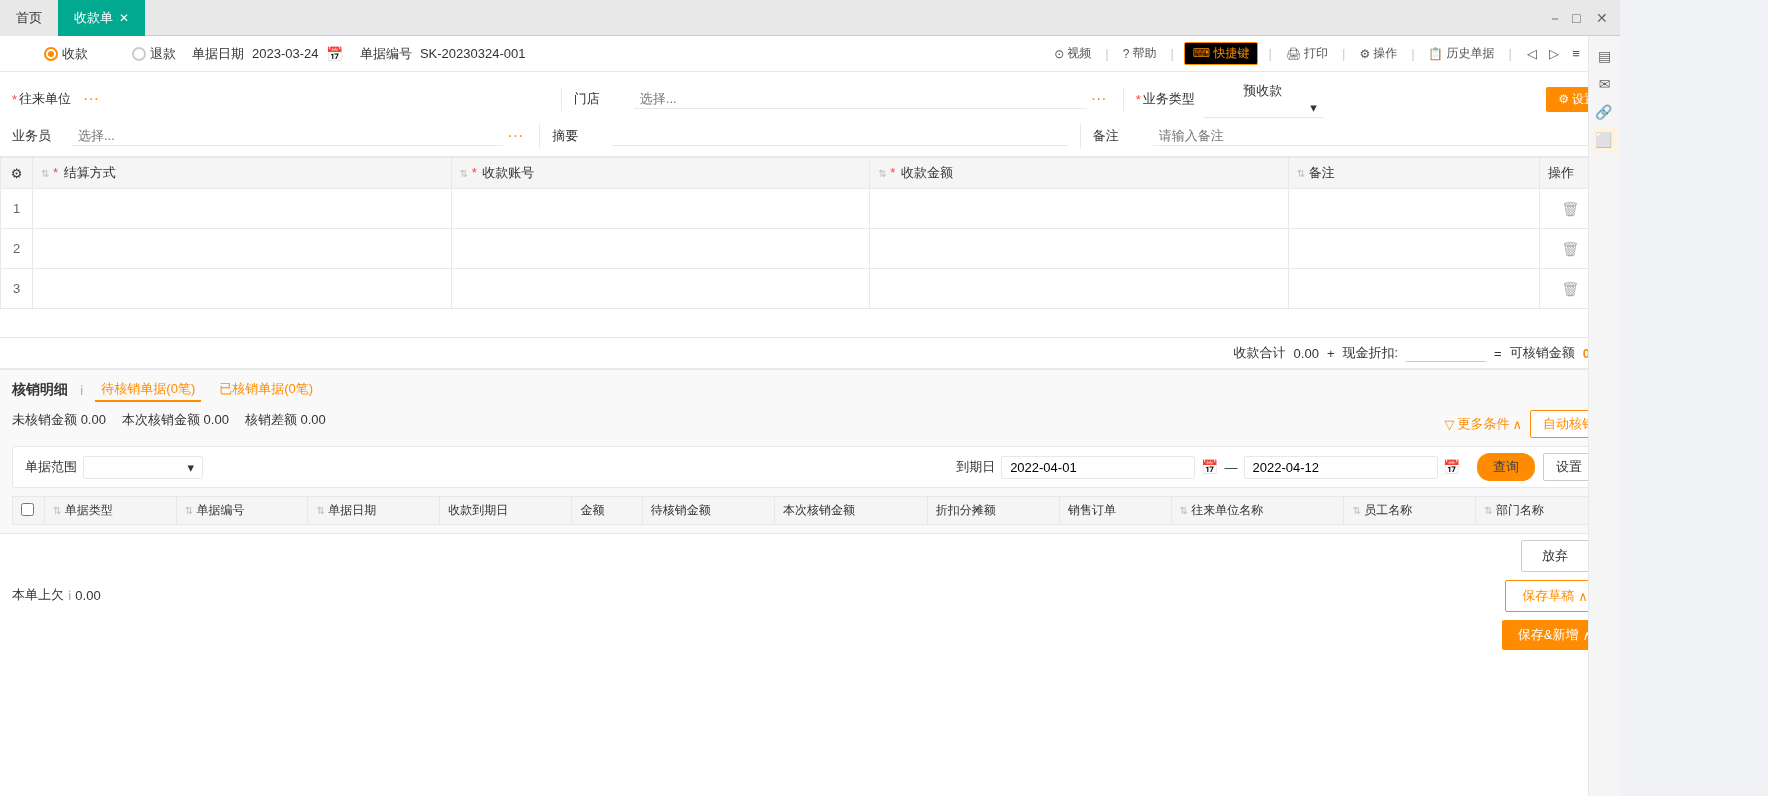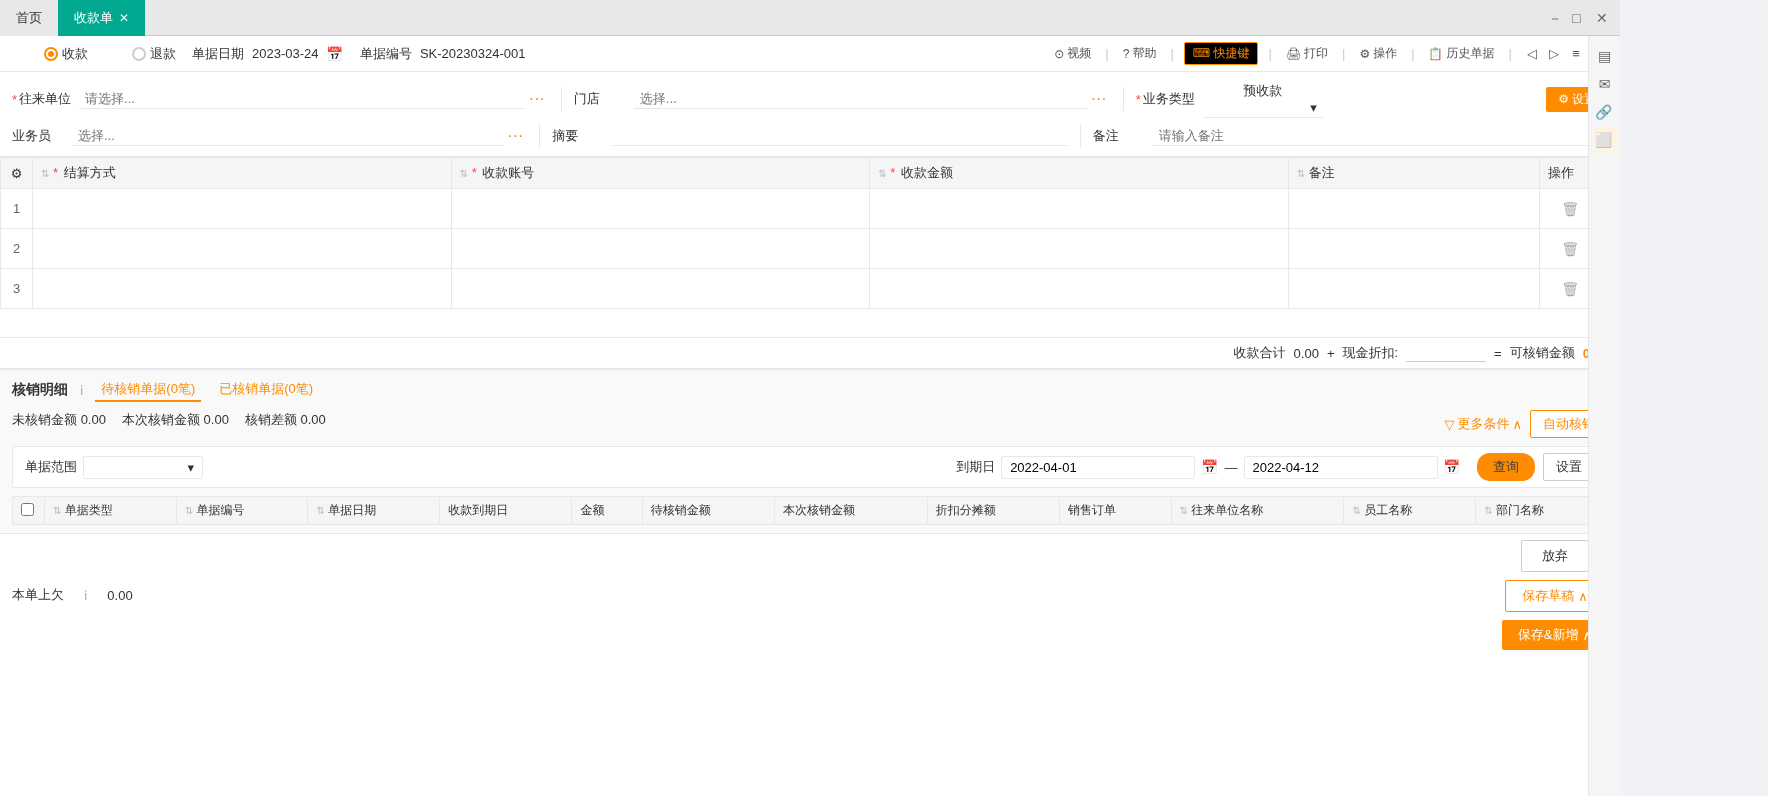--- a/index.html
+++ b/index.html
@@ -91,21 +91,21 @@
     .date-separator { color: #333; }
     .query-btn { background: #ff8c00; color: #404040; border: none; padding: 4px 16px; border-radius: 13px; cursor: pointer; font-size: 13px; }
     .settings-btn2 { background: #fff; border: 1px solid #ccc; color: #333; padding: 4px 12px; border-radius: 2px; cursor: pointer; font-size: 13px; }
     
     
     .verify-table { width: 100%; border-collapse: collapse; font-size: 12px; }
     .verify-table th { background: #f5f5f5; border: 1px solid #e8e8e8; padding: 5px 8px; text-align: left; font-weight: 500; white-space: nowrap; color: #333; }
     
     
     .bottom-footer { display: flex; align-items: center; padding: 6px 12px; background: #fff; border-top: 1px solid #e8e8e8; }
-    .footer-info { display: flex; align-items: center; gap: 20px; font-size: 13px; color: #333; }
+    .footer-info { display: flex; align-items: center; gap: 4px; font-size: 13px; color: #333; }
     .footer-actions { margin-left: auto; display: flex; align-items: center; gap: 8px; flex-direction: column; }
     .btn-abandon { border: 1px solid #ccc; background: #fff; color: #333; padding: 6px 20px; border-radius: 2px; cursor: pointer; font-size: 13px; }
     .btn-save-draft { border: 1px solid #ff8c00; background: #fff; color: #ff8c00; padding: 6px 16px; border-radius: 2px; cursor: pointer; font-size: 13px; display: flex; align-items: center; gap: 4px; }
     .btn-save-new { background: #ff8c00; color: #fff; border: none; padding: 6px 16px; border-radius: 2px; cursor: pointer; font-size: 13px; display: flex; align-items: center; gap: 4px; }
     
     
     .right-sidebar { position: absolute; right: 0; top: 36px; width: 32px; display: flex; flex-direction: column; align-items: center; gap: 4px; padding: 8px 4px; background: #f5f5f5; border-left: 1px solid #e8e8e8; height: calc(100% - 36px); }
     .sidebar-icon { width: 24px; height: 24px; display: flex; align-items: center; justify-content: center; cursor: pointer; color: #666; font-size: 14px; }
     .sidebar-icon.active { color: #ff8c00; background: #fff3e0; border-radius: 2px; }
     
@@ -201,21 +201,20 @@
         </div>
       </div>
     </div>
 
     <div class="form-section">
       <div class="form-row">
 
         <div class="field-group" style="flex:2;">
           <span class="field-required">*</span>
           <span class="field-label">往来单位</span>
-          <input class="field-input" type="text" placeholder="请选择..." style="">
           <span class="field-more">···</span>
         </div>
         <div class="field-separator"></div>
 
         <div class="field-group" style="flex:2;">
           <span class="field-label">门店</span>
           <input class="field-input" type="text" placeholder="选择..." style="">
           <span class="field-more">···</span>
         </div>
         <div class="field-separator"></div>

